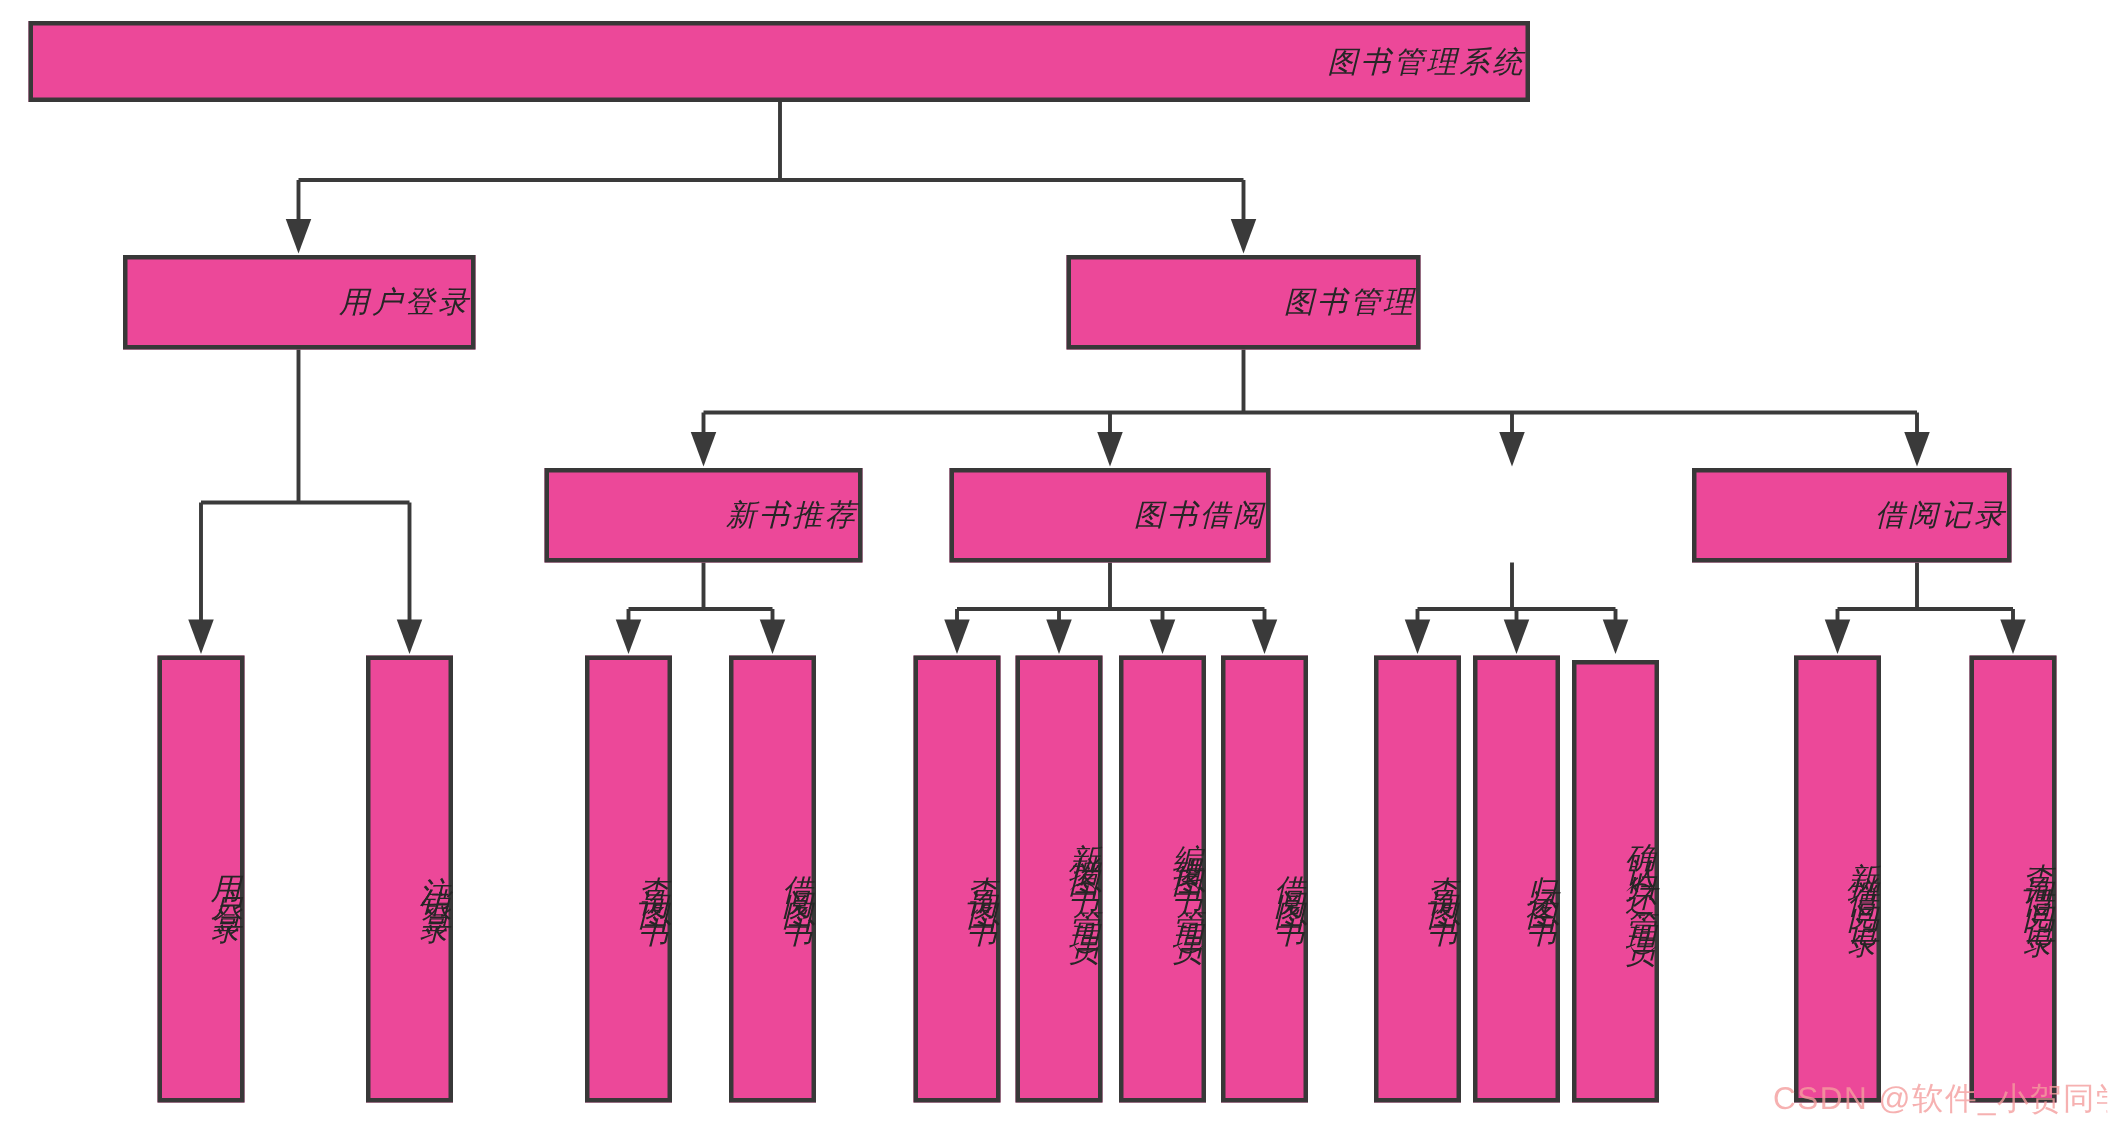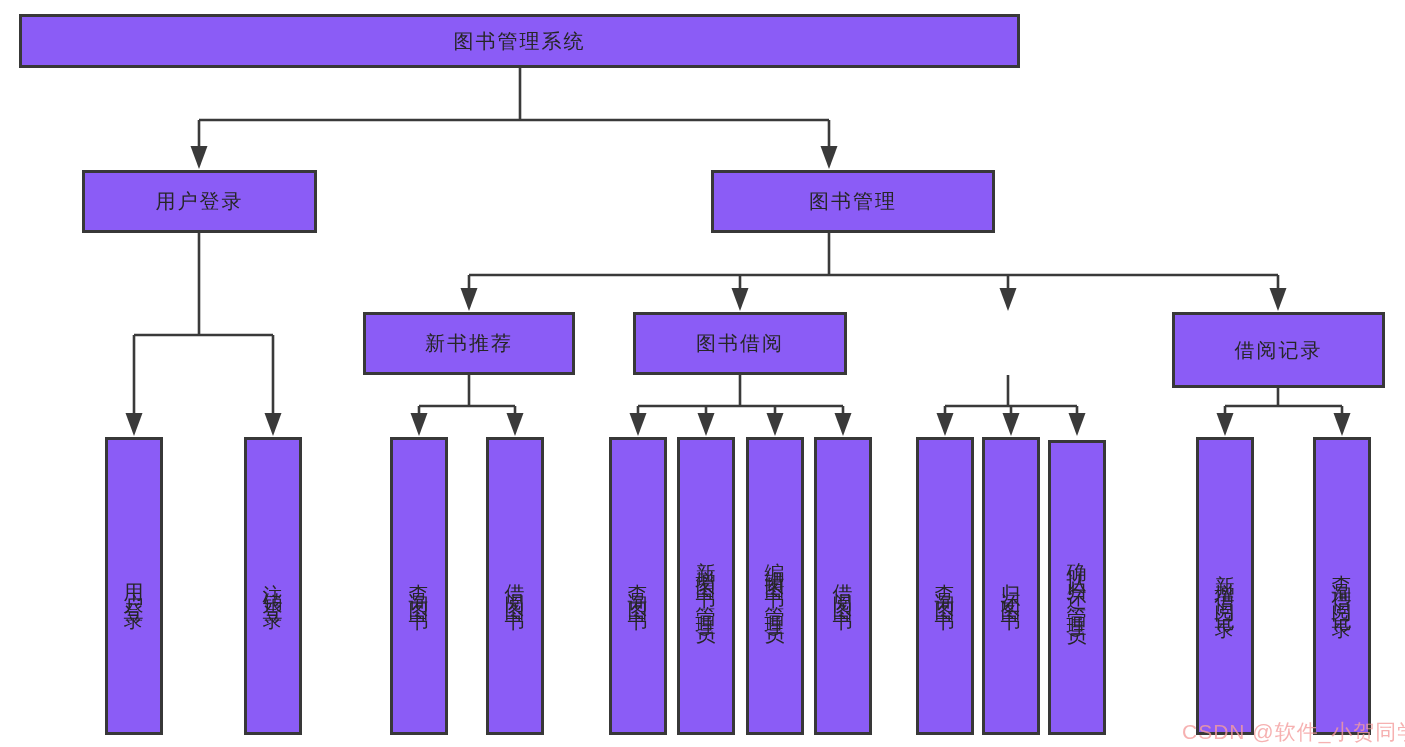--- a/index.html
+++ b/index.html
@@ -2,23 +2,23 @@
 <html><head>
 <meta charset="utf-8">
 <style>
   html,body{margin:0;padding:0;background:#ffffff;}
   .canvas{
     position:relative;width:1405px;height:747px;background:#ffffff;overflow:hidden;
     font-family:"Liberation Sans","DejaVu Sans",sans-serif;
   }
   .wires{position:absolute;left:0;top:0;width:1405px;height:747px;}
   .node{
-    position:absolute;box-sizing:border-box;border:3px solid #383838;background:#8b5cf6;
-    display:flex;align-items:center;justify-content:center;
-    color:#262626;font-size:20px;letter-spacing:2px;z-index:2;
+    position:absolute;box-sizing:border-box;border:3px solid #383838;background:#ec4899;
+    display:flex;align-items:center;justify-content:flex-end;
+    color:#262626;font-size:20px;letter-spacing:2px;z-index:2;font-style:italic;
   }
   .node.leaf span{
     writing-mode:vertical-rl;text-orientation:upright;
     letter-spacing:9px;font-size:20px;line-height:1;
   }
   .watermark{
     position:absolute;z-index:5;font-size:21px;letter-spacing:1px;
     color:rgba(244,158,158,0.8);white-space:nowrap;
   }
 </style>
@@ -96,31 +96,31 @@
     </g>
   </svg>
 
   <div class="node" style="left:19px;top:14px;width:1001px;height:54px">
     <span>图书管理系统</span>
   </div>
 
   <div class="node" style="left:82px;top:170px;width:235px;height:63px">
     <span>用户登录</span>
   </div>
-  <div class="node" style="left:711px;top:170px;width:284px;height:63px">
+  <div class="node" style="left:711px;top:170px;width:236px;height:63px">
     <span>图书管理</span>
   </div>
 
   <div class="node" style="left:363px;top:312px;width:212px;height:63px">
     <span>新书推荐</span>
   </div>
   <div class="node" style="left:633px;top:312px;width:214px;height:63px">
     <span>图书借阅</span>
   </div>
-  <div class="node" style="left:1172px;top:312px;width:213px;height:76px">
+  <div class="node" style="left:1128px;top:312px;width:213px;height:63px">
     <span>借阅记录</span>
   </div>
 
   <div class="node leaf" style="left:105px;top:437px;width:58px;height:298px">
     <span>用户登录</span>
   </div>
   <div class="node leaf" style="left:244px;top:437px;width:58px;height:298px">
     <span>注销登录</span>
   </div>
 

